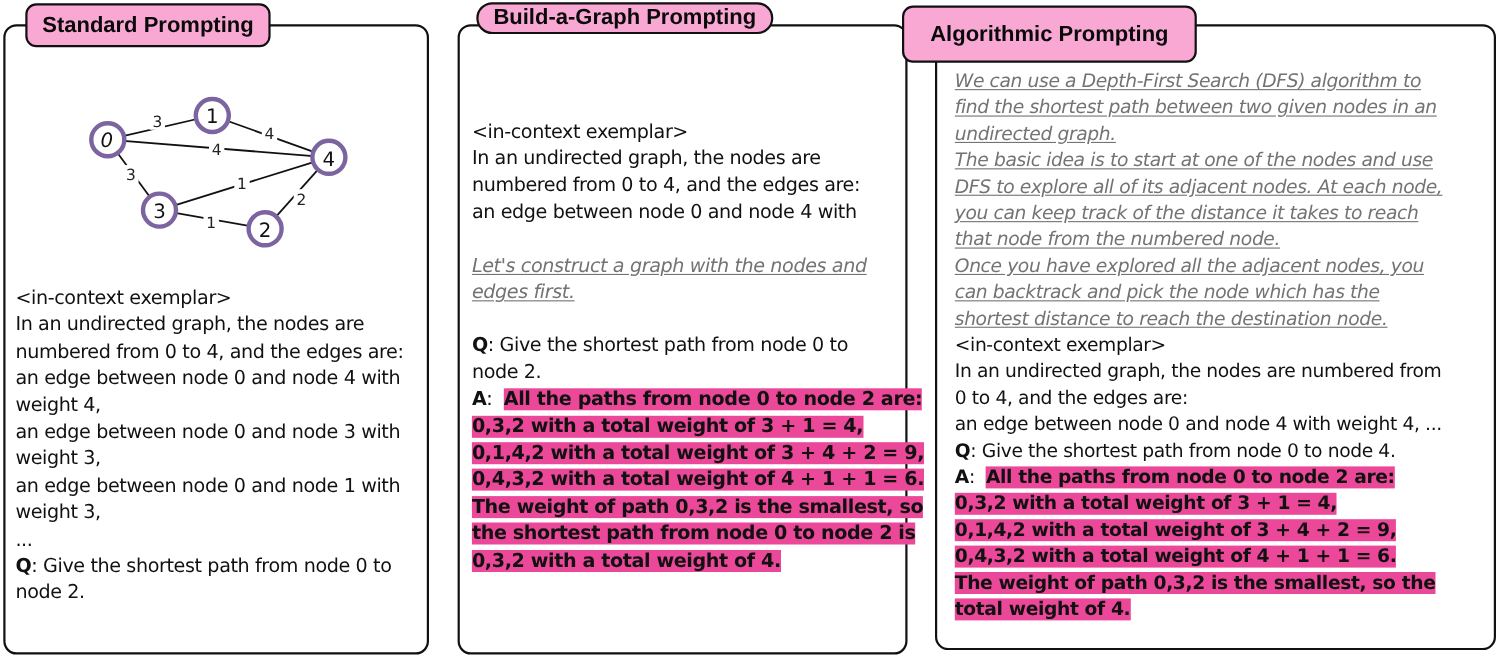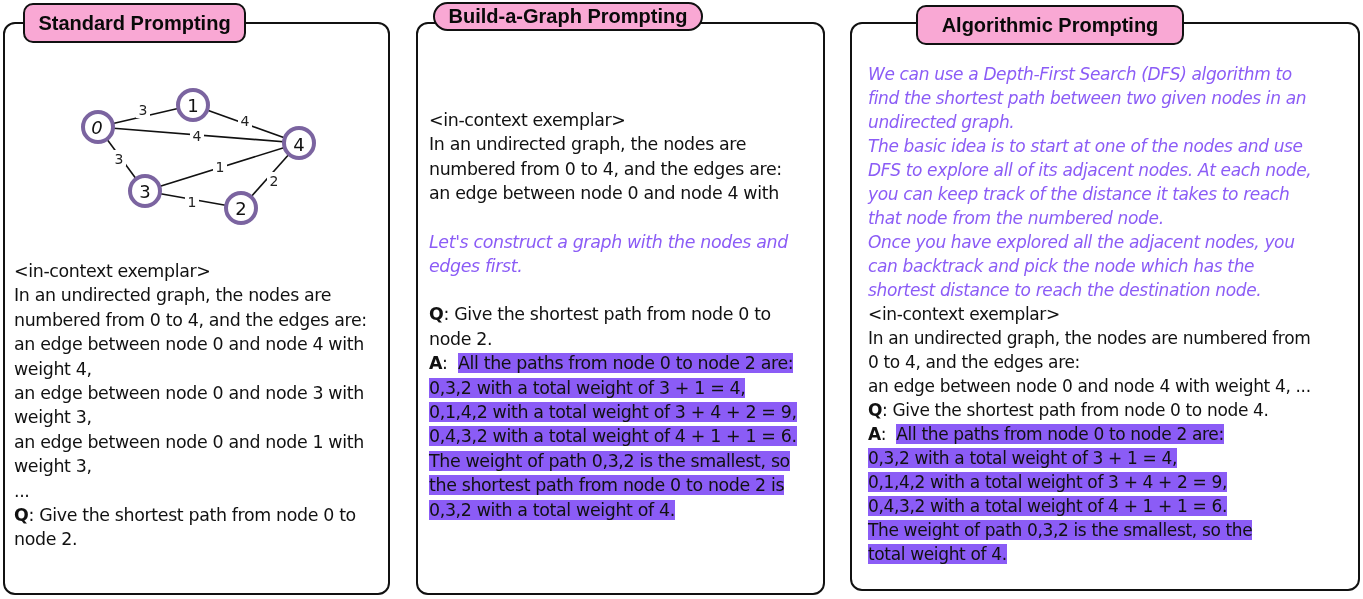--- a/index.html
+++ b/index.html
@@ -4,22 +4,22 @@
 <style>
   html, body { margin: 0; padding: 0; background: #ffffff; }
   body { width: 1363px; height: 599px; position: relative; overflow: hidden;
          font-family: "DejaVu Sans", "Liberation Sans", sans-serif; color: #111; }
   .panel { position: absolute; border: 2px solid #111; border-radius: 12px; background: #fff; box-sizing: border-box; }
   .tab { position: absolute; background: #f9a8d4; border: 2px solid #111; border-radius: 10px;
          box-sizing: border-box; font-family: "Liberation Sans", sans-serif; font-weight: bold;
          font-size: 20px; display: flex; align-items: center; justify-content: center; color: #0a0a0a; z-index: 2; }
   .text { position: absolute; font-size: 17.4px; line-height: 24.4px; font-family: "DejaVu Sans", sans-serif; letter-spacing: -0.35px; }
   .text .line { display: block; white-space: nowrap; }
-  .red { color: #8b5cf6; font-style: italic; text-underline-offset: 2px; }
-  .hl { background: #8b5cf6; }
+  .red { color: #737373; font-style: italic; text-decoration: underline; text-underline-offset: 2px; }
+  .hl { background: #ec4899; font-weight: bold; }
   .b { font-weight: bold; }
   svg text { font-family: "DejaVu Sans", sans-serif; }
 </style>
 </head>
 <body>
 
 <div class="panel" style="left:3px; top:22px; width:387px; height:573px;"></div>
 <div class="tab" style="left:23px; top:3px; width:223px; height:40px;">
   <span>Standard Prompting</span>
 </div>
@@ -100,21 +100,21 @@
   <span class="line"><span class="b">A</span>:&nbsp; <span class="hl">All the paths from node 0 to node 2 are:</span></span>
   <span class="line"><span class="hl">0,3,2 with a total weight of 3 + 1 = 4,</span></span>
   <span class="line"><span class="hl">0,1,4,2 with a total weight of 3 + 4 + 2 = 9,</span></span>
   <span class="line"><span class="hl">0,4,3,2 with a total weight of 4 + 1 + 1 = 6.</span></span>
   <span class="line"><span class="hl">The weight of path 0,3,2 is the smallest, so</span></span>
   <span class="line"><span class="hl">the shortest path from node 0 to node 2 is</span></span>
   <span class="line"><span class="hl">0,3,2 with a total weight of 4.</span></span>
 </div>
 
 <div class="panel" style="left:850px; top:22px; width:510px; height:569px;"></div>
-<div class="tab" style="left:916px; top:5px; width:268px; height:40px;">
+<div class="tab" style="left:820px; top:5px; width:268px; height:52px;">
   <span>Algorithmic Prompting</span>
 </div>
 
 <div class="text" style="left:868px; top:62px; font-size:17px; line-height:24px;">
   <span class="line red">We can use a Depth-First Search (DFS) algorithm to</span>
   <span class="line red">find the shortest path between two given nodes in an</span>
   <span class="line red">undirected graph.</span>
   <span class="line red">The basic idea is to start at one of the nodes and use</span>
   <span class="line red">DFS to explore all of its adjacent nodes. At each node,</span>
   <span class="line red">you can keep track of the distance it takes to reach</span>

